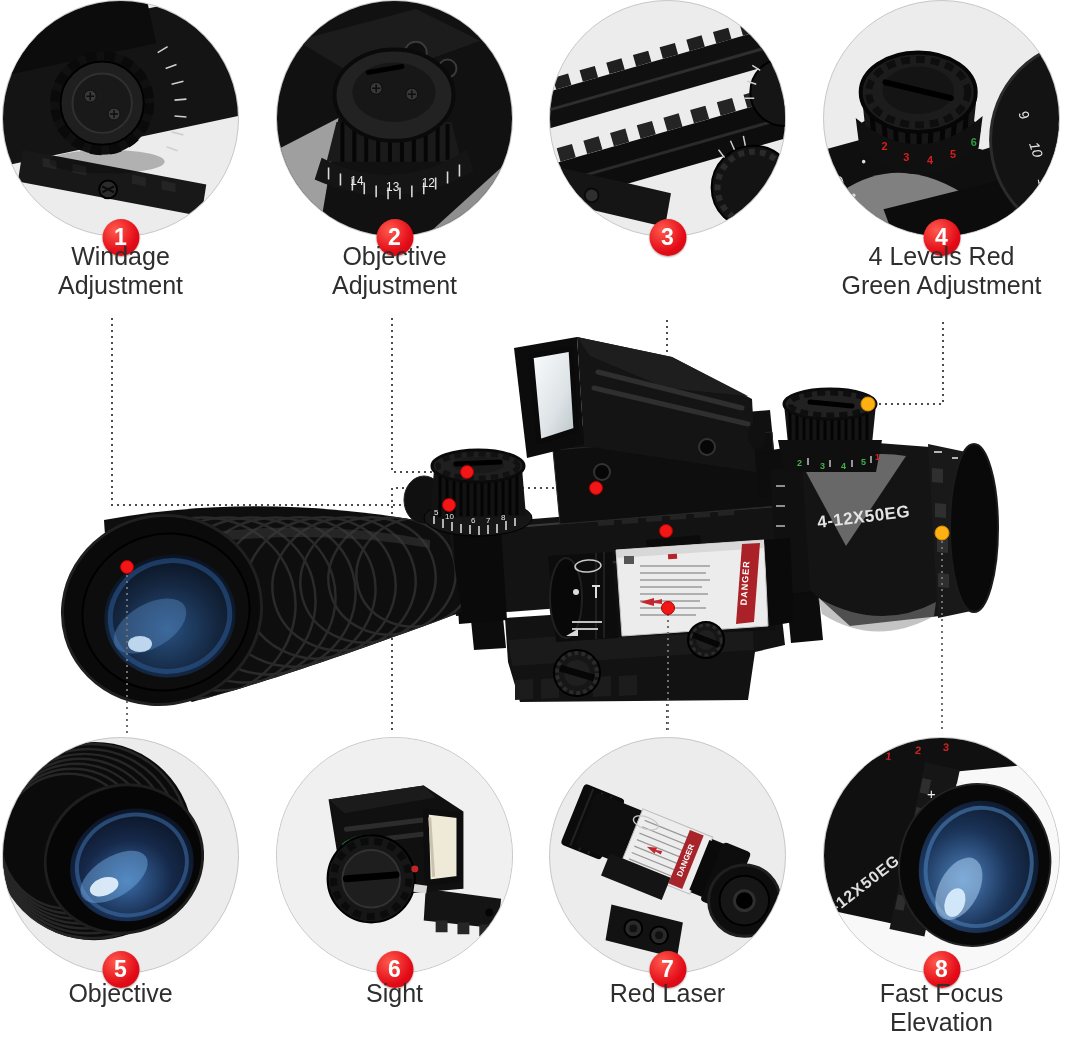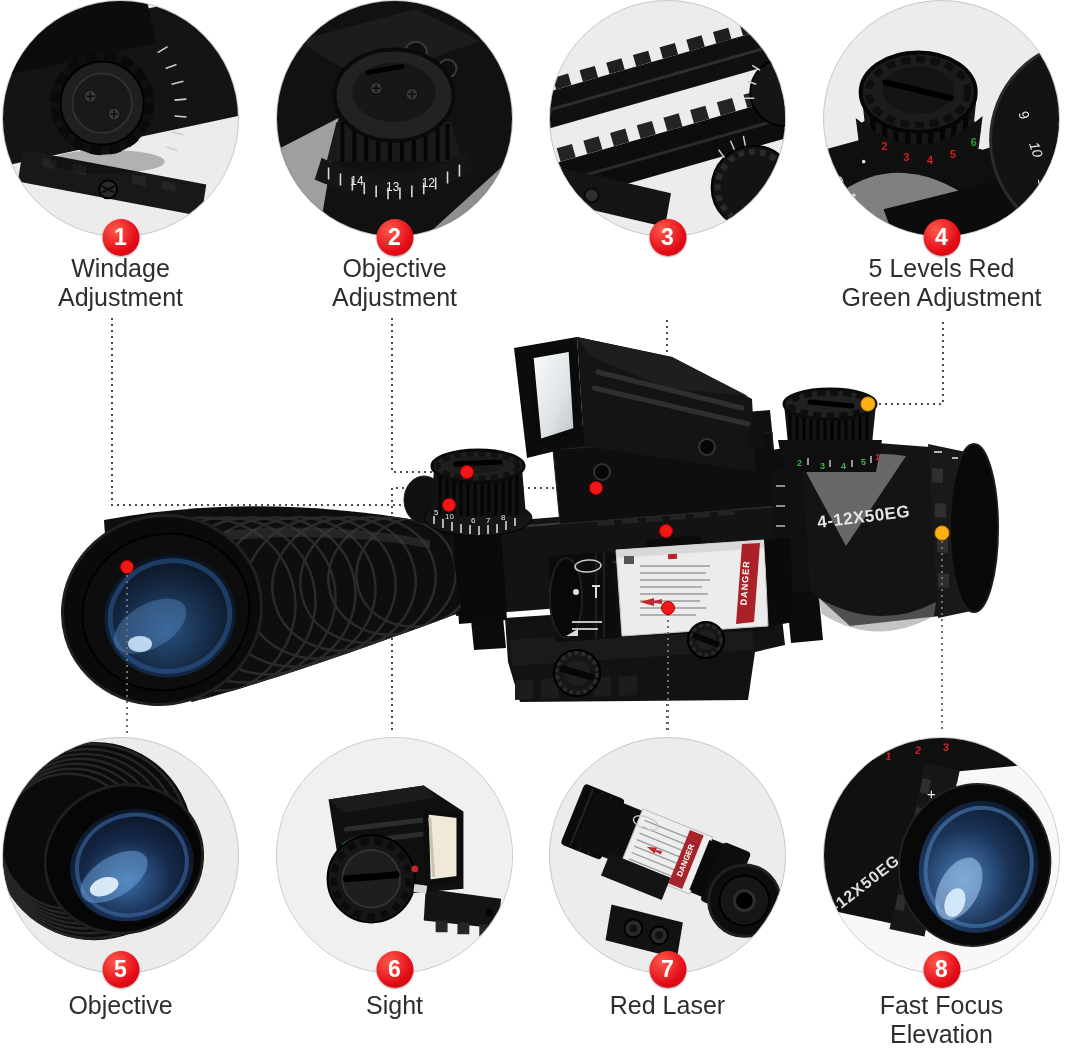--- a/index.html
+++ b/index.html
@@ -13,21 +13,21 @@
   .feature{position:absolute;width:237px;text-align:center;}
   .feature .circle{width:235px;height:235px;border-radius:50%;background:var(--circle-bg);
                    border:1px solid #c7c7c7;overflow:hidden;position:relative;}
   .feature .circle svg{position:absolute;left:0;top:0;}
   .feature.bg-white .circle{background:#f8f8f8;}
   .badge{position:absolute;left:50%;transform:translateX(-50%);width:37px;height:37px;border-radius:50%;
          background:radial-gradient(circle at 35% 30%, #ff5a4d, var(--badge-red) 62%, #c30b12);
          color:#fff;font-size:23px;font-weight:bold;line-height:37px;text-align:center;
          box-shadow:0 1px 2px rgba(0,0,0,.35);}
   .row-top .badge{top:219px;} .row-bot .badge{top:214px;}
-  .label{position:absolute;top:254px;width:100%;color:var(--label-text);
+  .label{position:absolute;top:242px;width:100%;color:var(--label-text);
          font-size:25px;line-height:29px;}
   .label span{display:block;}
   text{font-family:"Liberation Sans", sans-serif;}
 </style>
 </head>
 <body>
 
 <div class="canvas">
 
   <svg class="layer" width="1066" height="1050" viewBox="0 0 1066 1050">
@@ -344,21 +344,21 @@
           <text x="58" y="150" fill="#d71f1f">2</text>
           <text x="80" y="161" fill="#d71f1f">3</text>
           <text x="104" y="164" fill="#d71f1f">4</text>
           <text x="127" y="158" fill="#d71f1f">5</text>
           <text x="148" y="146" fill="#2f9e3f">6</text>
         </g>
       </svg>
     </div>
     <div class="badge">4</div>
     <div class="label">
-      <span>5 Levels Red</span>
+      <span>4 Levels Red</span>
         <span>Green Adjustment</span>
     </div>
   </div>
 
   <div class="feature row-bot" style="left:2px;top:737px;">
     <div class="circle">
       <svg width="235" height="235" viewBox="0 0 237 237">
         <defs>
           <radialGradient id="g5" cx="42%" cy="62%" r="72%">
             <stop offset="0%" stop-color="#3a6da8"></stop>

